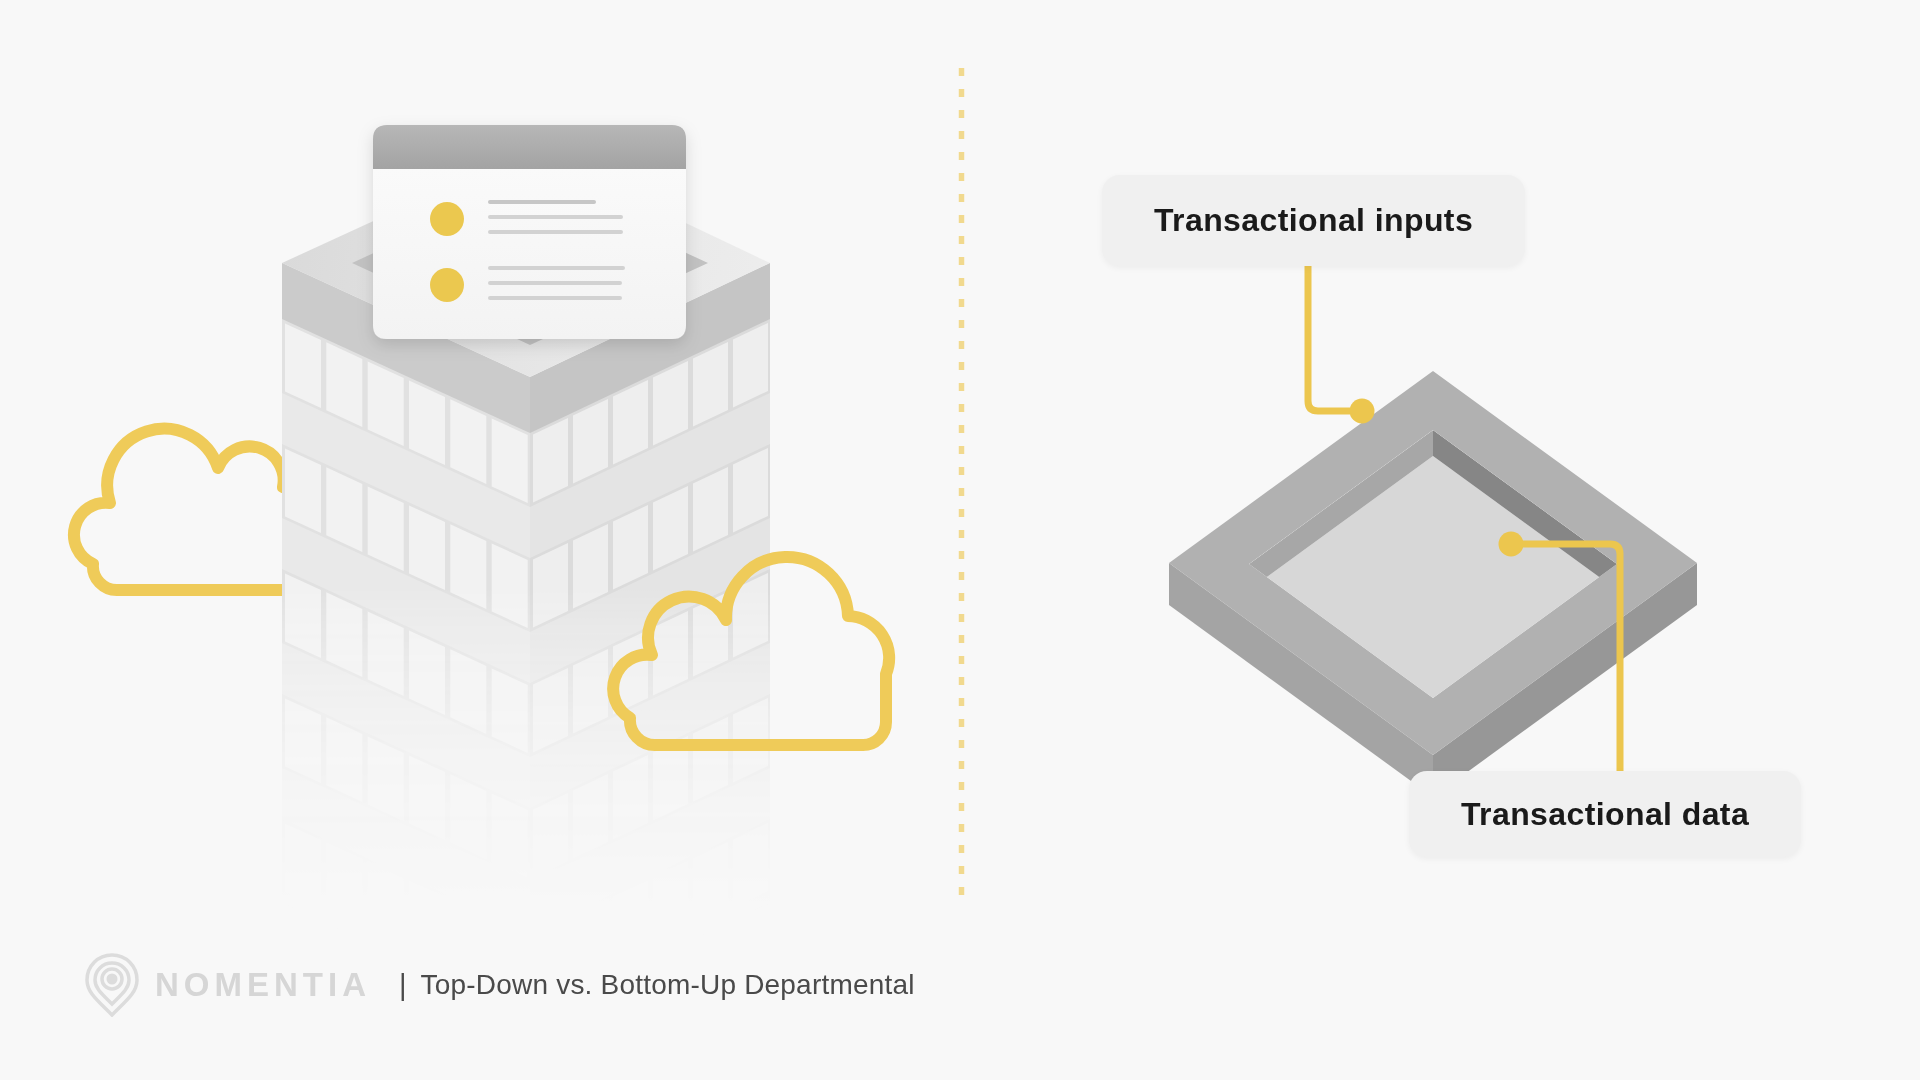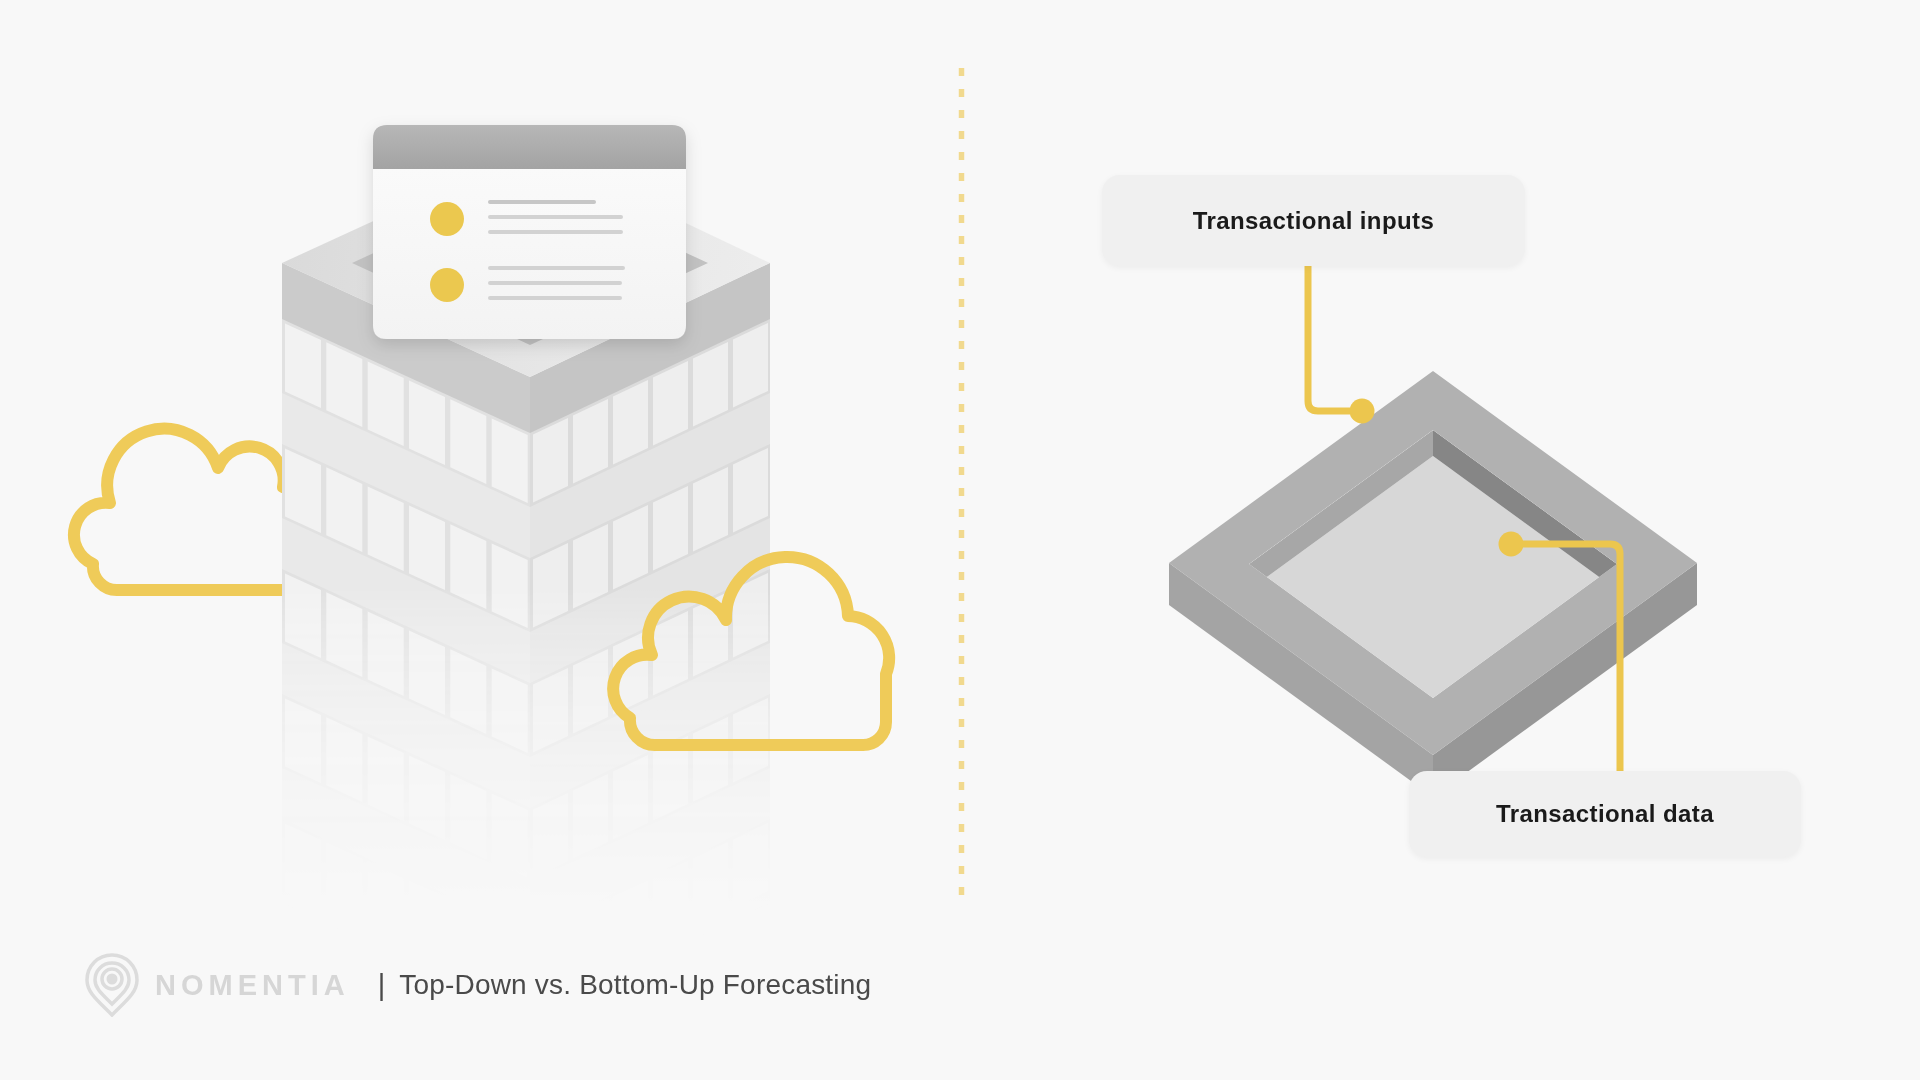--- a/index.html
+++ b/index.html
@@ -10,33 +10,33 @@
     overflow:hidden;
     position:relative;
   }
   .canvas{position:absolute;inset:0;width:1920px;height:1080px;}
   .illustration{position:absolute;left:0;top:0;}
   .label-box{
     position:absolute;
     background:#F0F0F0;
     border-radius:18px;
     display:flex;align-items:center;justify-content:center;
-    font-weight:bold;font-size:24px;color:#1A1A1A;
+    font-weight:bold;font-size:32px;color:#1A1A1A;
     letter-spacing:0.4px;
     box-shadow:0 2px 6px rgba(0,0,0,0.05);
   }
   #label-transactional{left:1102px;top:175px;width:423px;height:91px;}
   #label-departmental{left:1409px;top:771px;width:392px;height:86px;}
   .footer{
     position:absolute;left:85px;top:952px;height:66px;
     display:flex;align-items:center;
   }
   .footer .pin{flex:0 0 auto;margin-right:16px;}
   .brand{
-    font-size:29px;font-weight:bold;color:#D6D6D6;
+    font-size:33px;font-weight:bold;color:#D6D6D6;
     letter-spacing:5px;
   }
   .separator{
     font-size:29px;color:#4A4A4A;margin-left:28px;margin-right:14px;font-weight:normal;
   }
   .footer-title{
     font-size:28px;color:#4A4A4A;letter-spacing:0.2px;
   }
 </style>
 </head>
@@ -222,16 +222,16 @@
     <svg class="pin" width="54" height="64" viewBox="0 0 54 64">
       <g fill="none" stroke="#DCDCDC" stroke-width="3.5">
         <path d="M27,2 C12.9,2 2,13 2,27 C2,39.5 12.5,47.5 27,62 C41.5,47.5 52,39.5 52,27 C52,13 41.1,2 27,2 Z"></path>
         <path d="M27,10 C17.4,10 10,17.4 10,27 C10,35.3 17,41 27,51 C37,41 44,35.3 44,27 C44,17.4 36.6,10 27,10 Z"></path>
         <circle cx="27" cy="26" r="10"></circle>
       </g>
       <circle cx="27" cy="26" r="5.5" fill="#DCDCDC"></circle>
     </svg>
     <span class="brand">NOMENTIA</span>
     <span class="separator">|</span>
-    <span class="footer-title">Top-Down vs. Bottom-Up Forecasting</span>
+    <span class="footer-title">Top-Down vs. Bottom-Up Departmental</span>
   </div>
 
 </div>
 
 </body></html>

